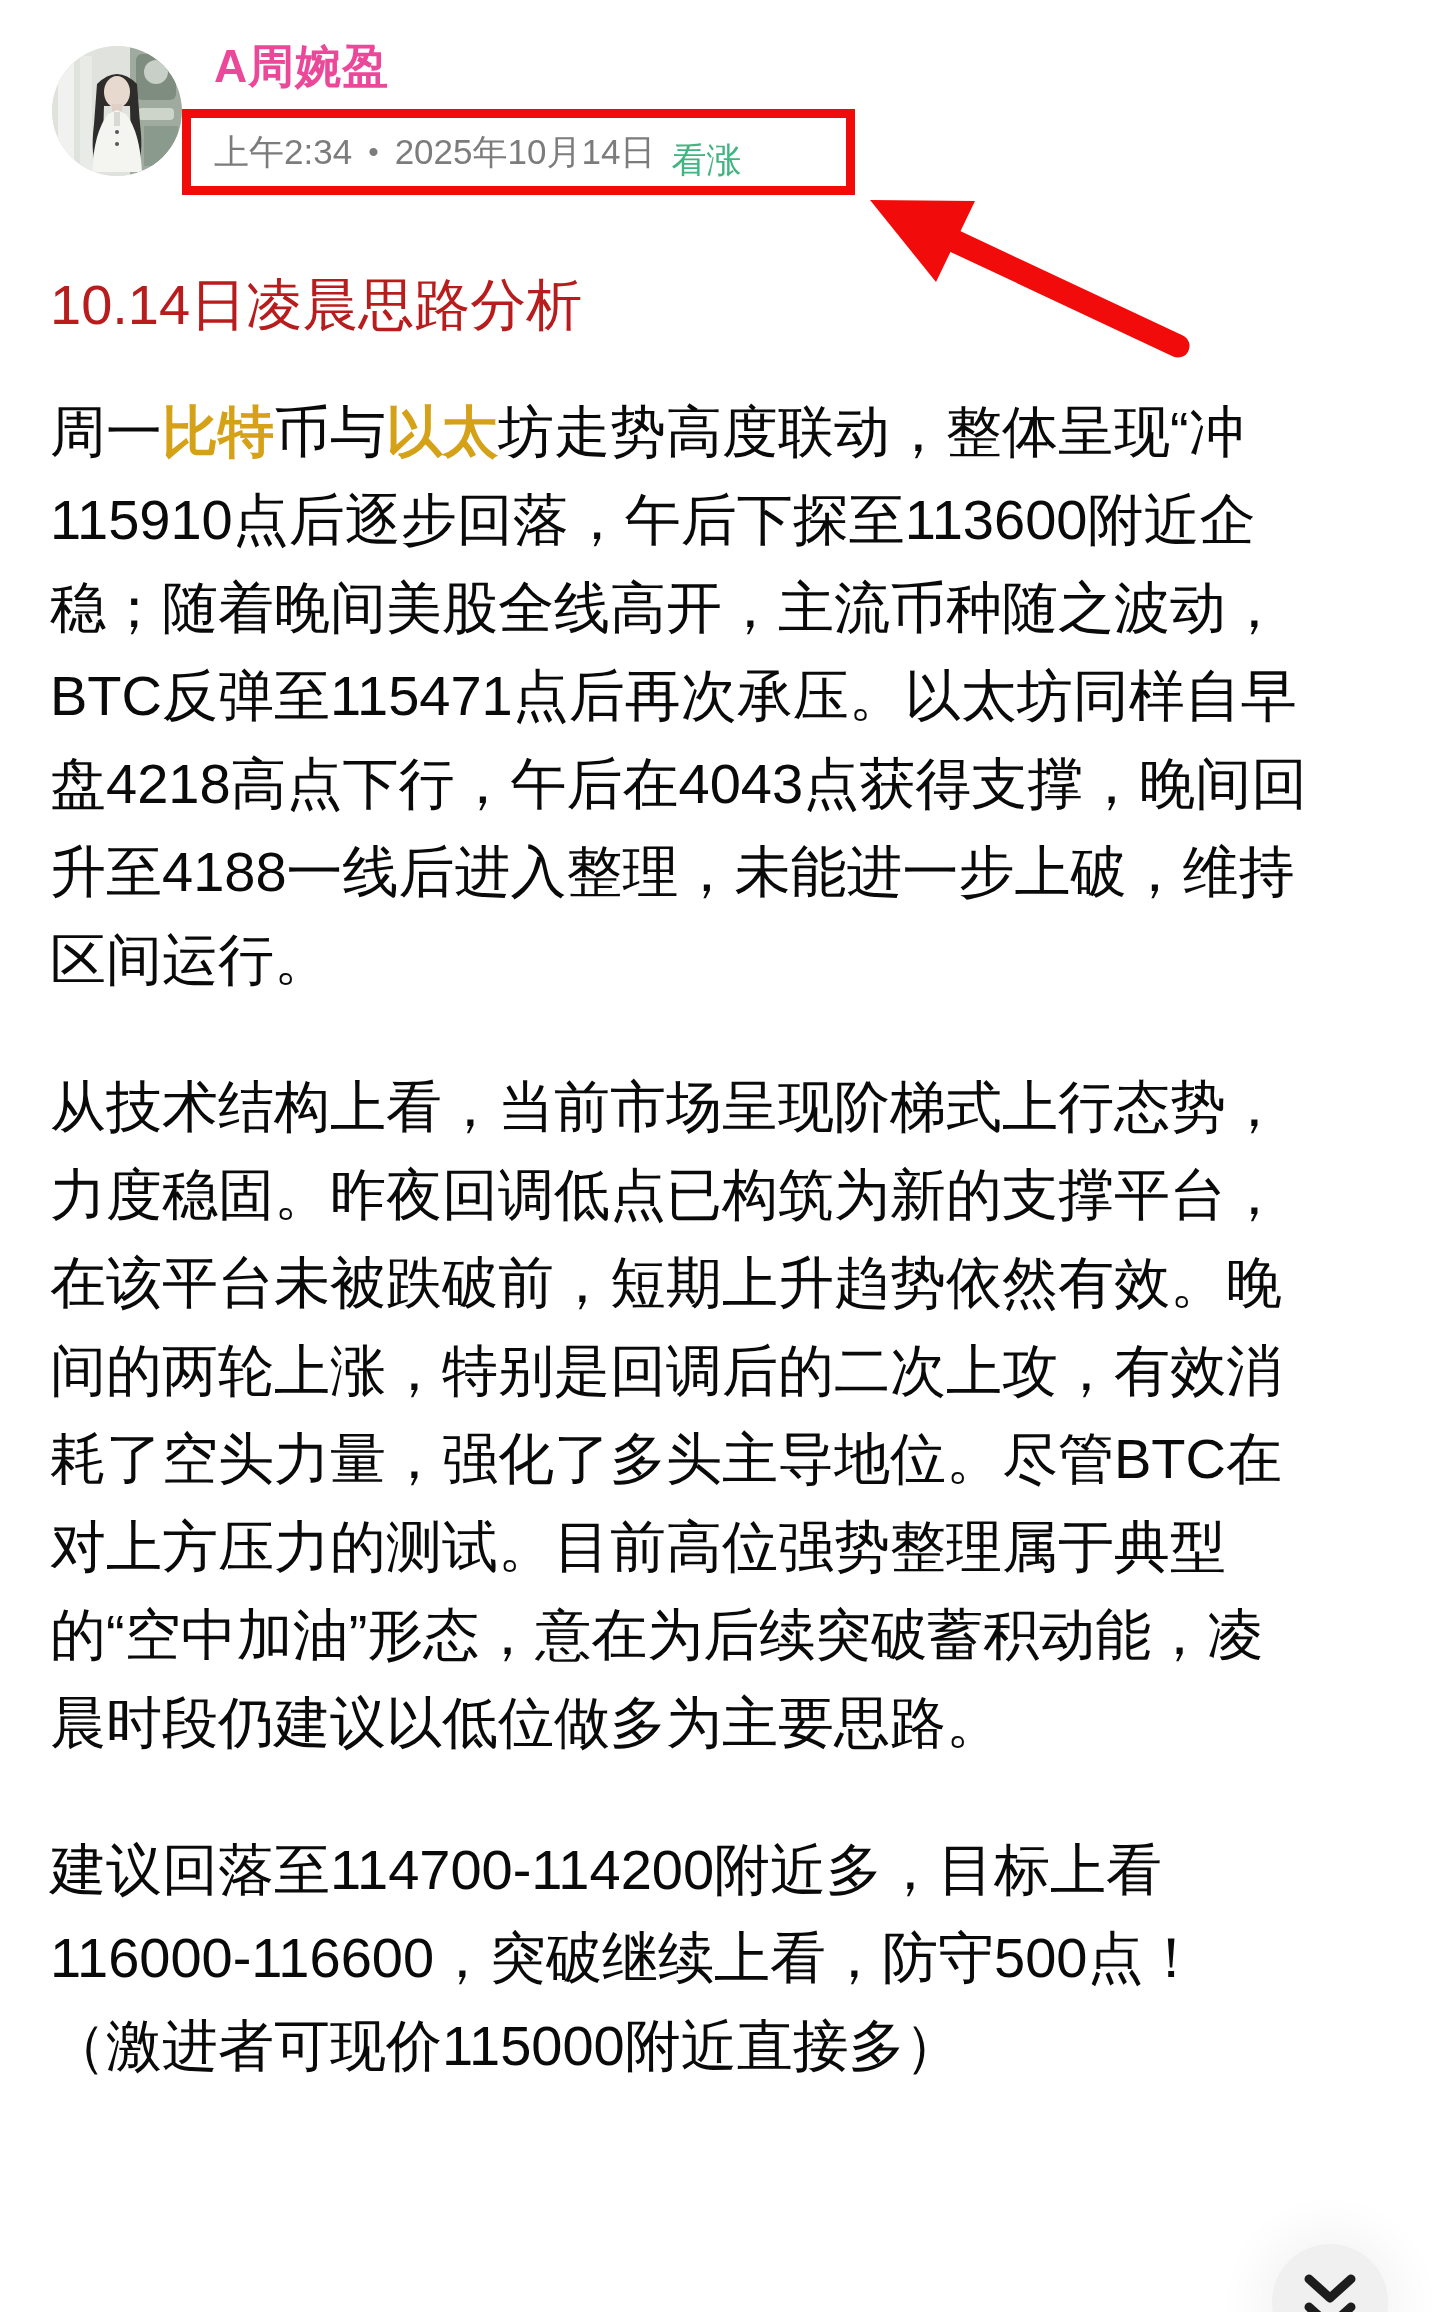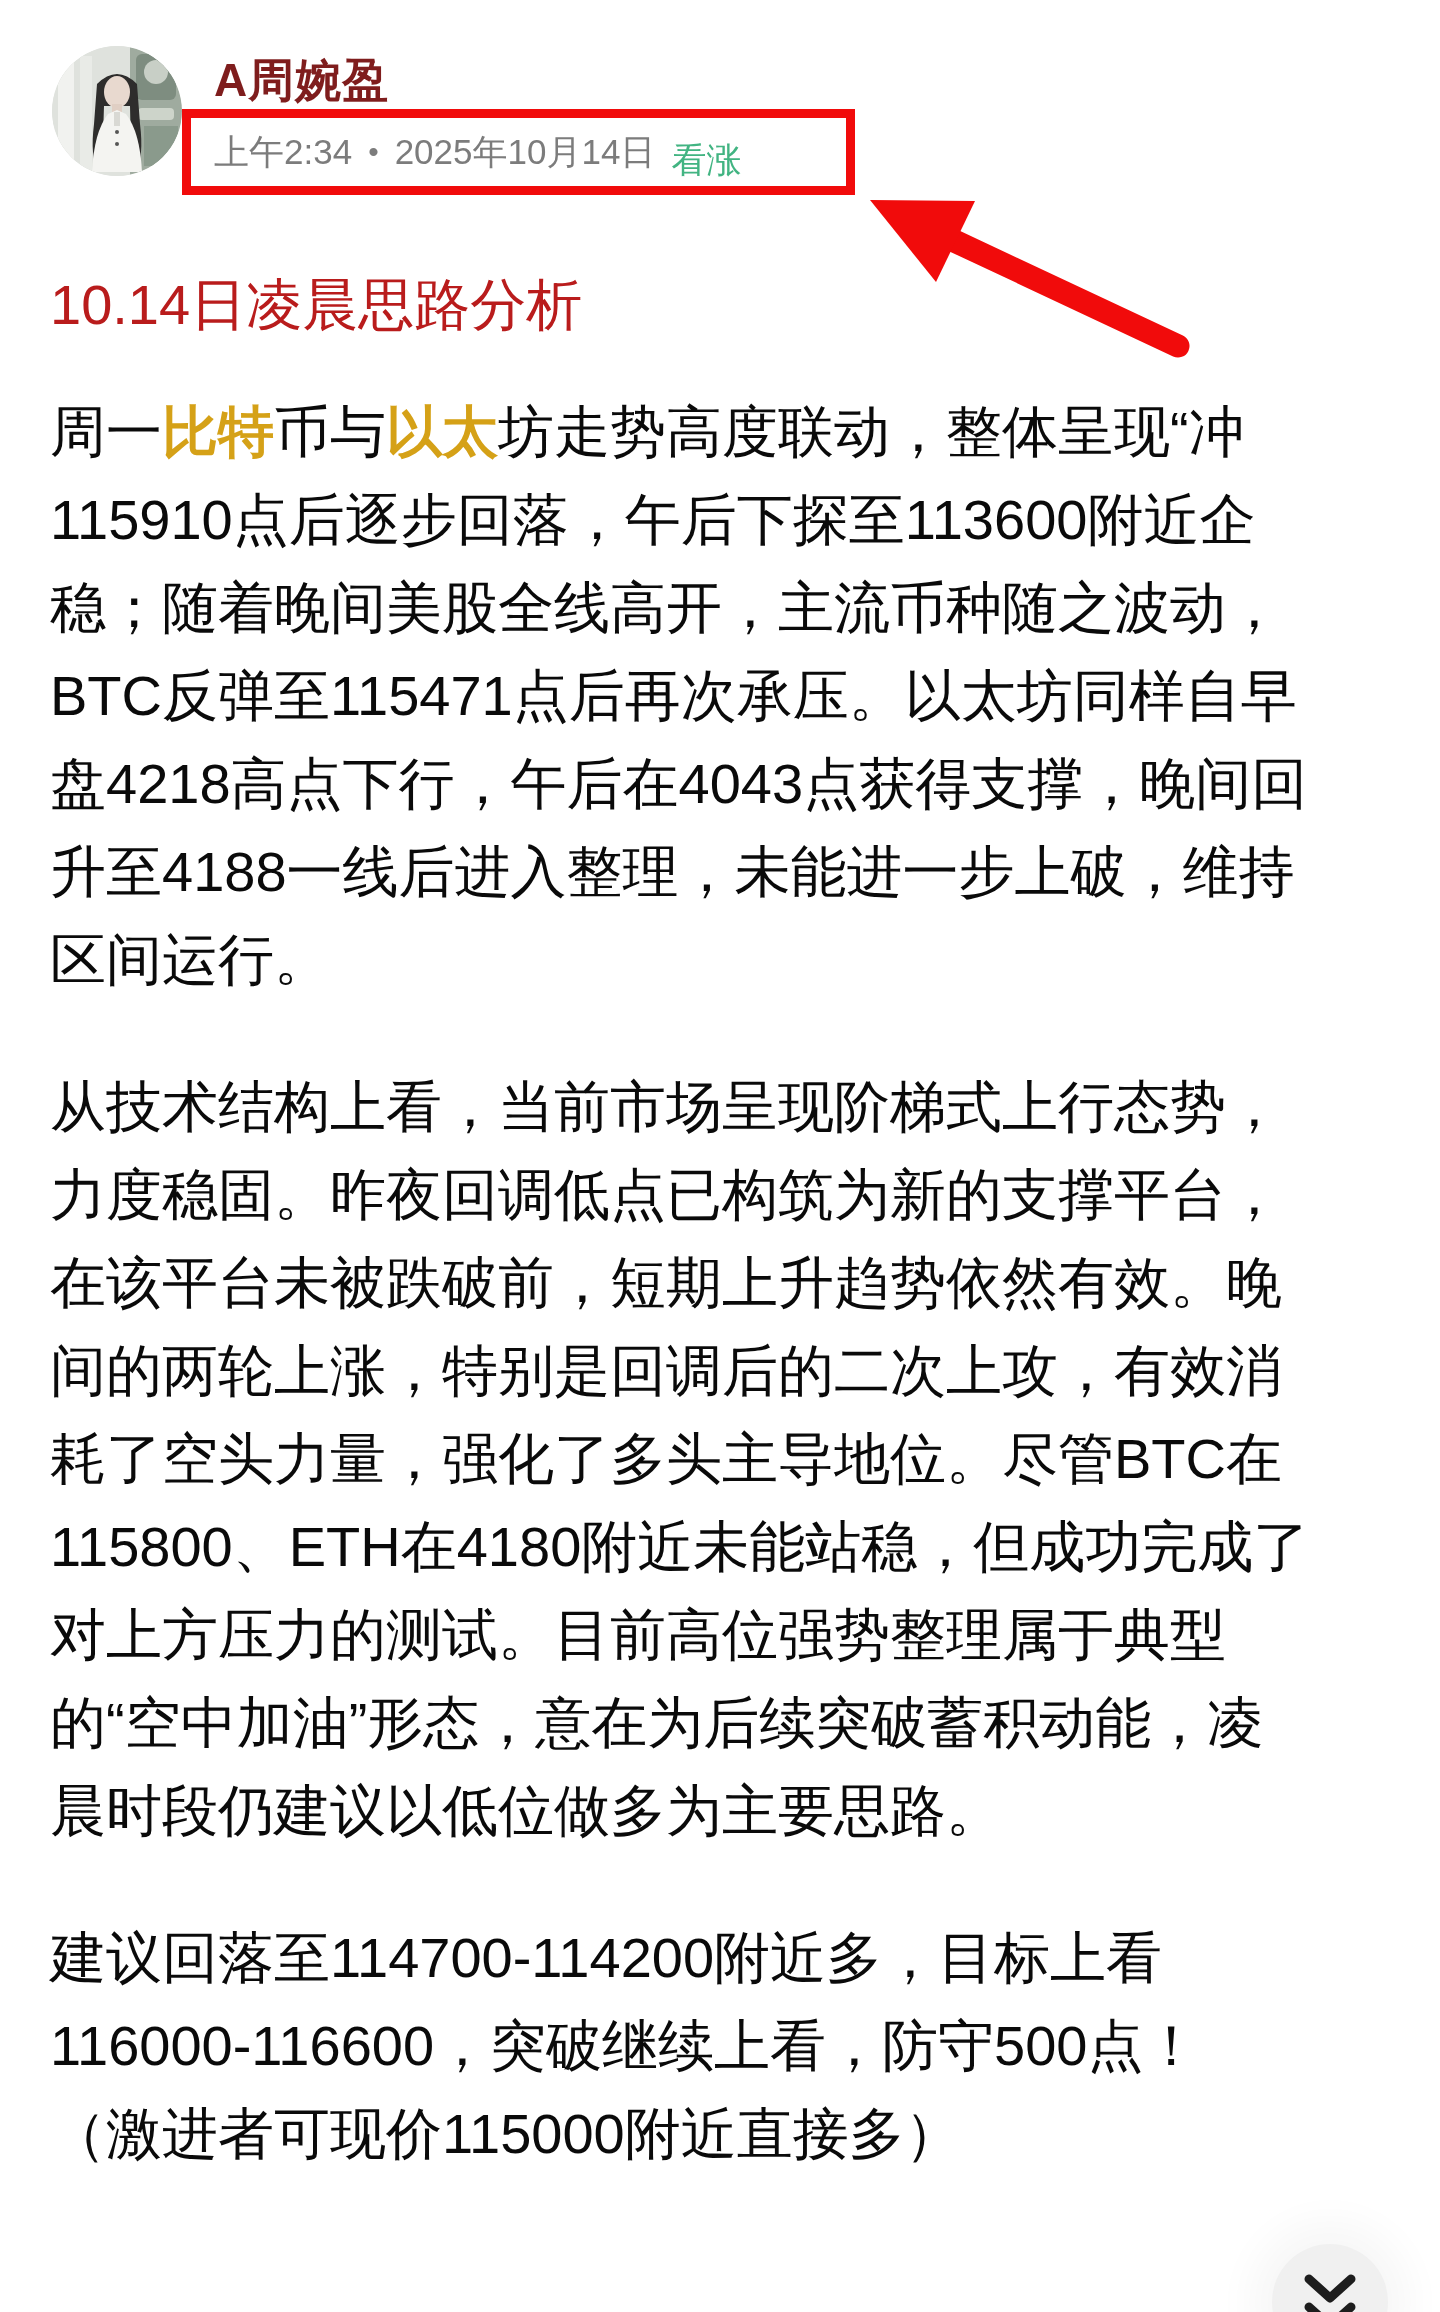--- a/index.html
+++ b/index.html
@@ -14,22 +14,22 @@
 
   
   .avatar {
     position:absolute; left:52px; top:46px;
     width:130px; height:130px; border-radius:50%;
     overflow:hidden; background:#dfe2de;
   }
   .avatar svg { display:block; width:100%; height:100%; }
 
   .username {
-    position:absolute; left:214px; top:50px;
-    font-size:46px; font-weight:700; color:#7f1d1d;
+    position:absolute; left:214px; top:36px;
+    font-size:46px; font-weight:700; color:#ec4899;
     letter-spacing:1px; line-height:60px; white-space:nowrap;
   }
 
   .meta-box {
     position:absolute; left:182px; top:109px;
     width:673px; height:86px;
     border:9px solid #f10b0b;
     box-sizing:border-box;
     display:flex; align-items:center;
     padding-left:23px;
@@ -132,21 +132,20 @@
           <div class="line"><span>盘4218高点下行，午后在4043点获得支撑，晚间回</span></div>
           <div class="line"><span>升至4188一线后进入整理，未能进一步上破，维持</span></div>
           <div class="line"><span>区间运行。</span></div>
         </div>
         <div class="para">
           <div class="line"><span>从技术结构上看，当前市场呈现阶梯式上行态势，</span></div>
           <div class="line"><span>力度稳固。昨夜回调低点已构筑为新的支撑平台，</span></div>
           <div class="line"><span>在该平台未被跌破前，短期上升趋势依然有效。晚</span></div>
           <div class="line"><span>间的两轮上涨，特别是回调后的二次上攻，有效消</span></div>
           <div class="line"><span>耗了空头力量，强化了多头主导地位。尽管BTC在</span></div>
-          <div class="line"><span>115800、ETH在4180附近未能站稳，但成功完成了</span></div>
           <div class="line"><span>对上方压力的测试。目前高位强势整理属于典型</span></div>
           <div class="line"><span>的“空中加油”形态，意在为后续突破蓄积动能，凌</span></div>
           <div class="line"><span>晨时段仍建议以低位做多为主要思路。</span></div>
         </div>
         <div class="para">
           <div class="line"><span>建议回落至114700-114200附近多，目标上看</span></div>
           <div class="line"><span>116000-116600，突破继续上看，防守500点！</span></div>
           <div class="line"><span>（激进者可现价115000附近直接多）</span></div>
         </div>
       </div>

